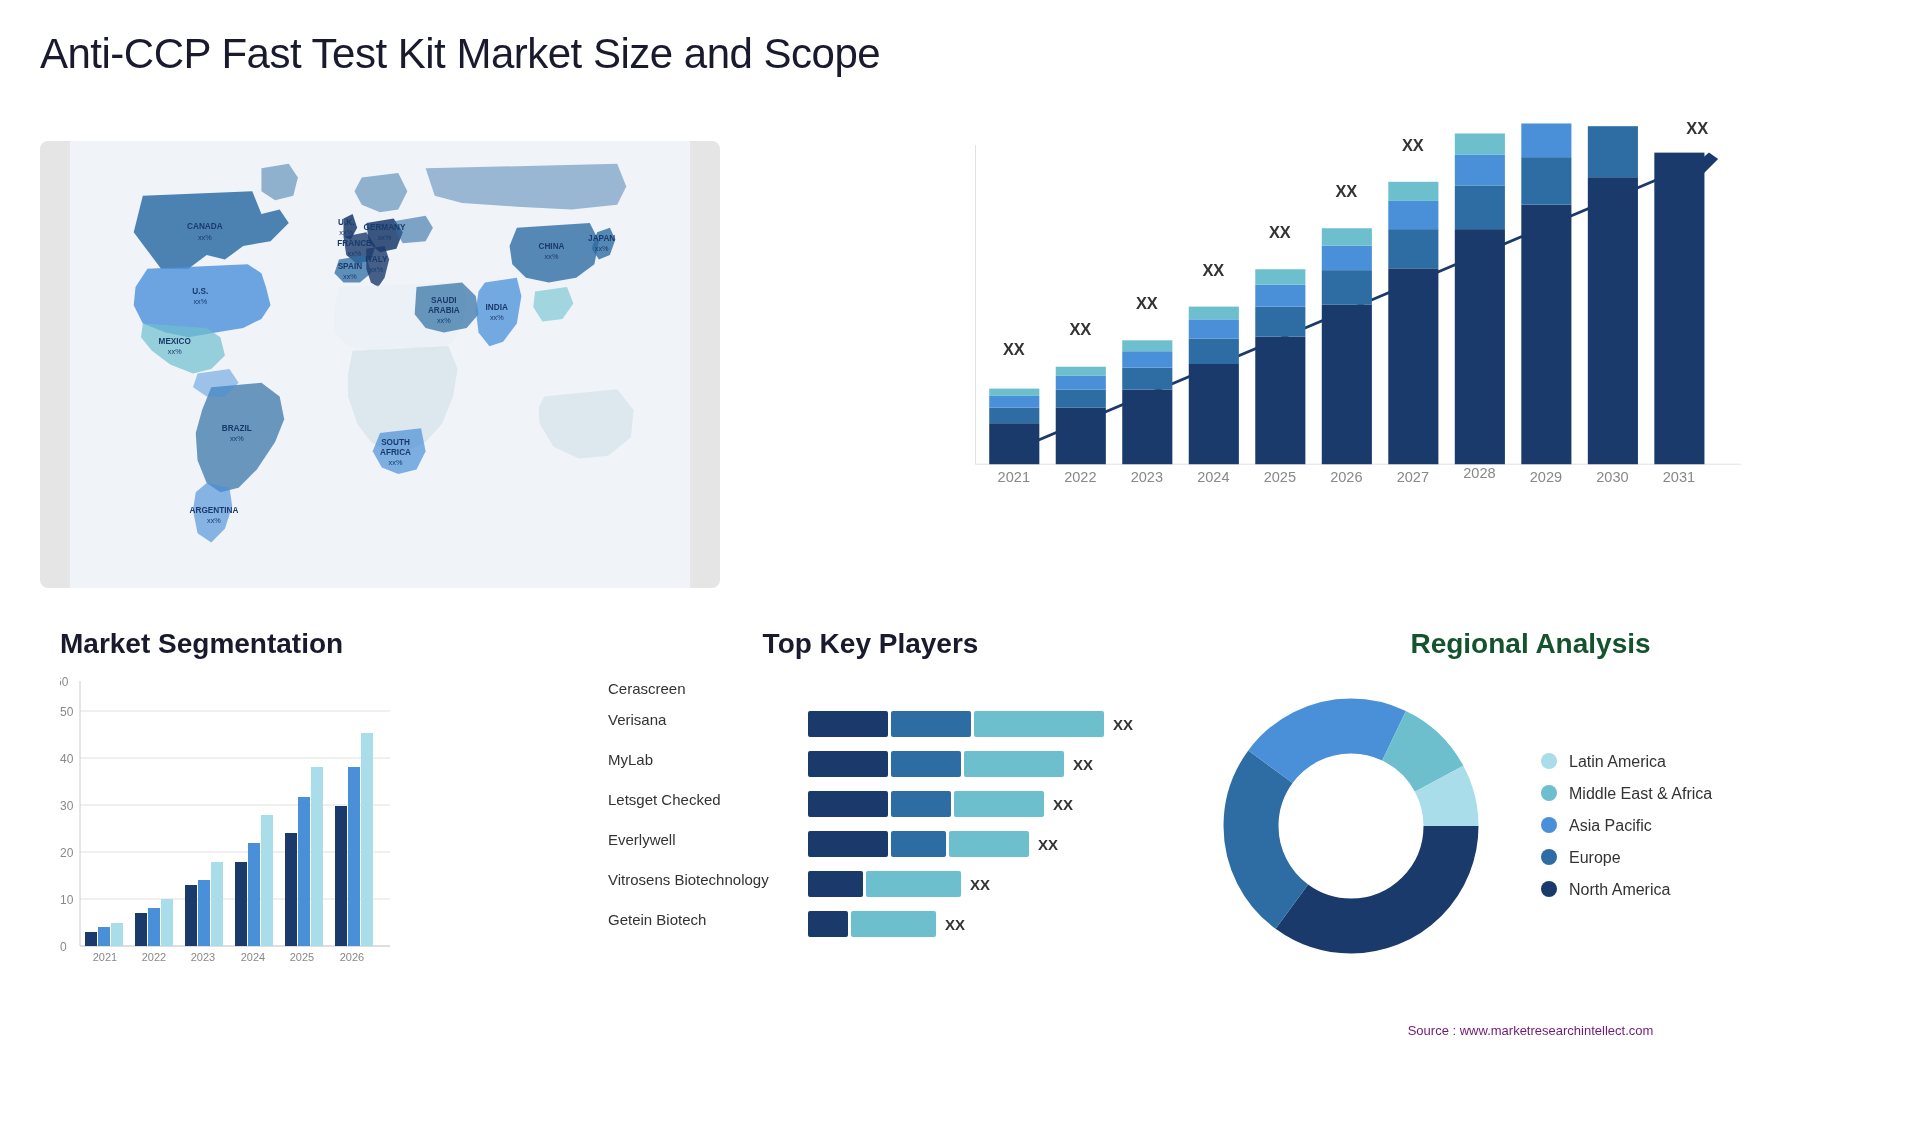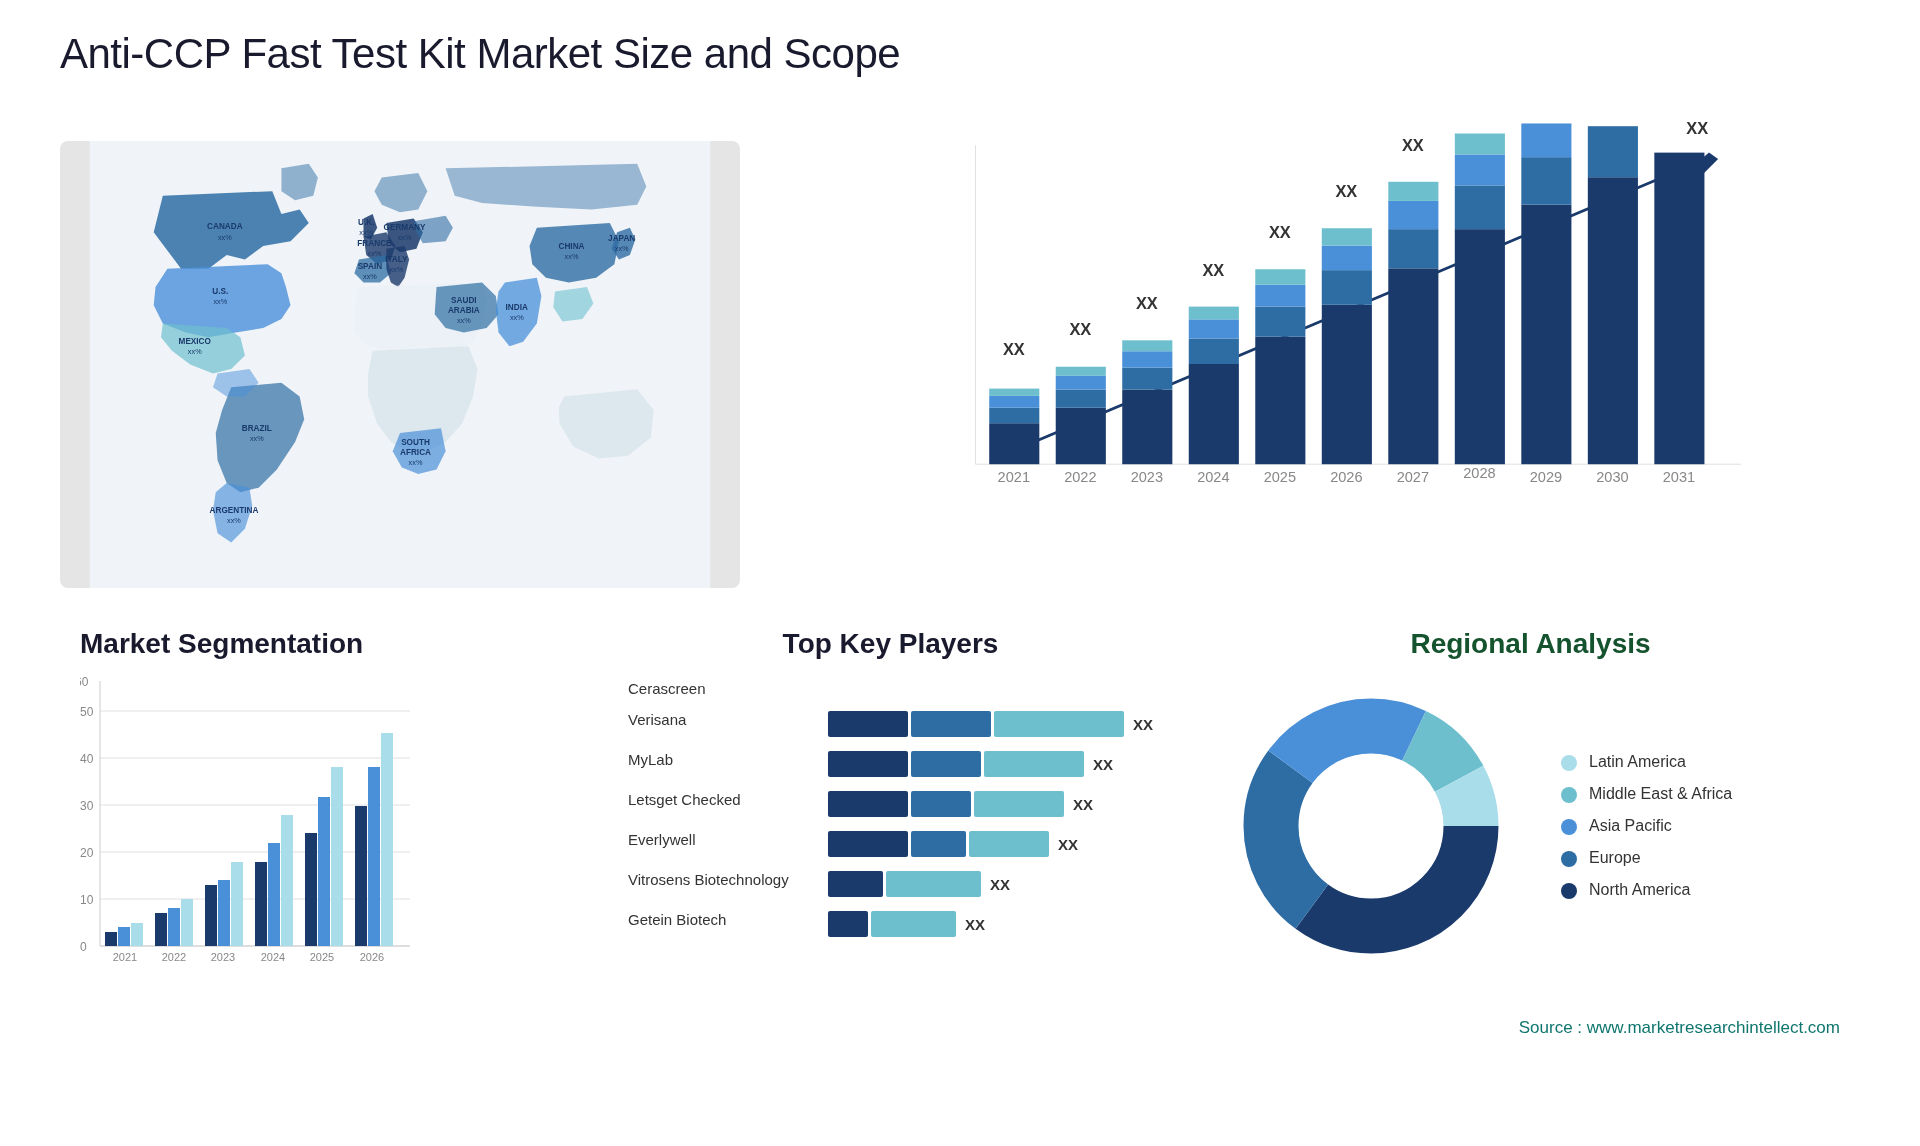--- a/index.html
+++ b/index.html
@@ -8,21 +8,21 @@
       background: #fff;
       width: 1920px;
       min-height: 1146px;
       overflow: hidden;
     }
 
     .page-container {
       width: 1920px;
       min-height: 1146px;
       background: #fff;
-      padding: 30px 60px;
+      padding: 30px 40px;
     }
 
     
     .header {
       display: flex;
       justify-content: space-between;
       align-items: flex-start;
       margin-bottom: 20px;
     }
 
@@ -224,37 +224,37 @@
     }
 
     .regional-legend {
       display: flex;
       flex-direction: column;
       gap: 14px;
     }
 
     .regional-legend-item {
       display: flex;
-      align-items: flex-end;
+      align-items: flex-start;
       gap: 12px;
       font-size: 16px;
       color: #333;
     }
 
     .regional-legend-dot {
       width: 16px;
       height: 16px;
       border-radius: 50%;
       flex-shrink: 0;
     }
 
     .source-text {
-      font-size: 17px;
-      color: #0f766e;
-      text-align: right;
+      font-size: 13px;
+      color: #701a75;
+      text-align: center;
       margin-top: auto;
       padding-top: 10px;
     }
 
     
     .map-label {
       font-size: 9px;
       font-weight: 600;
       fill: #1a3a6b;
       text-anchor: middle;

